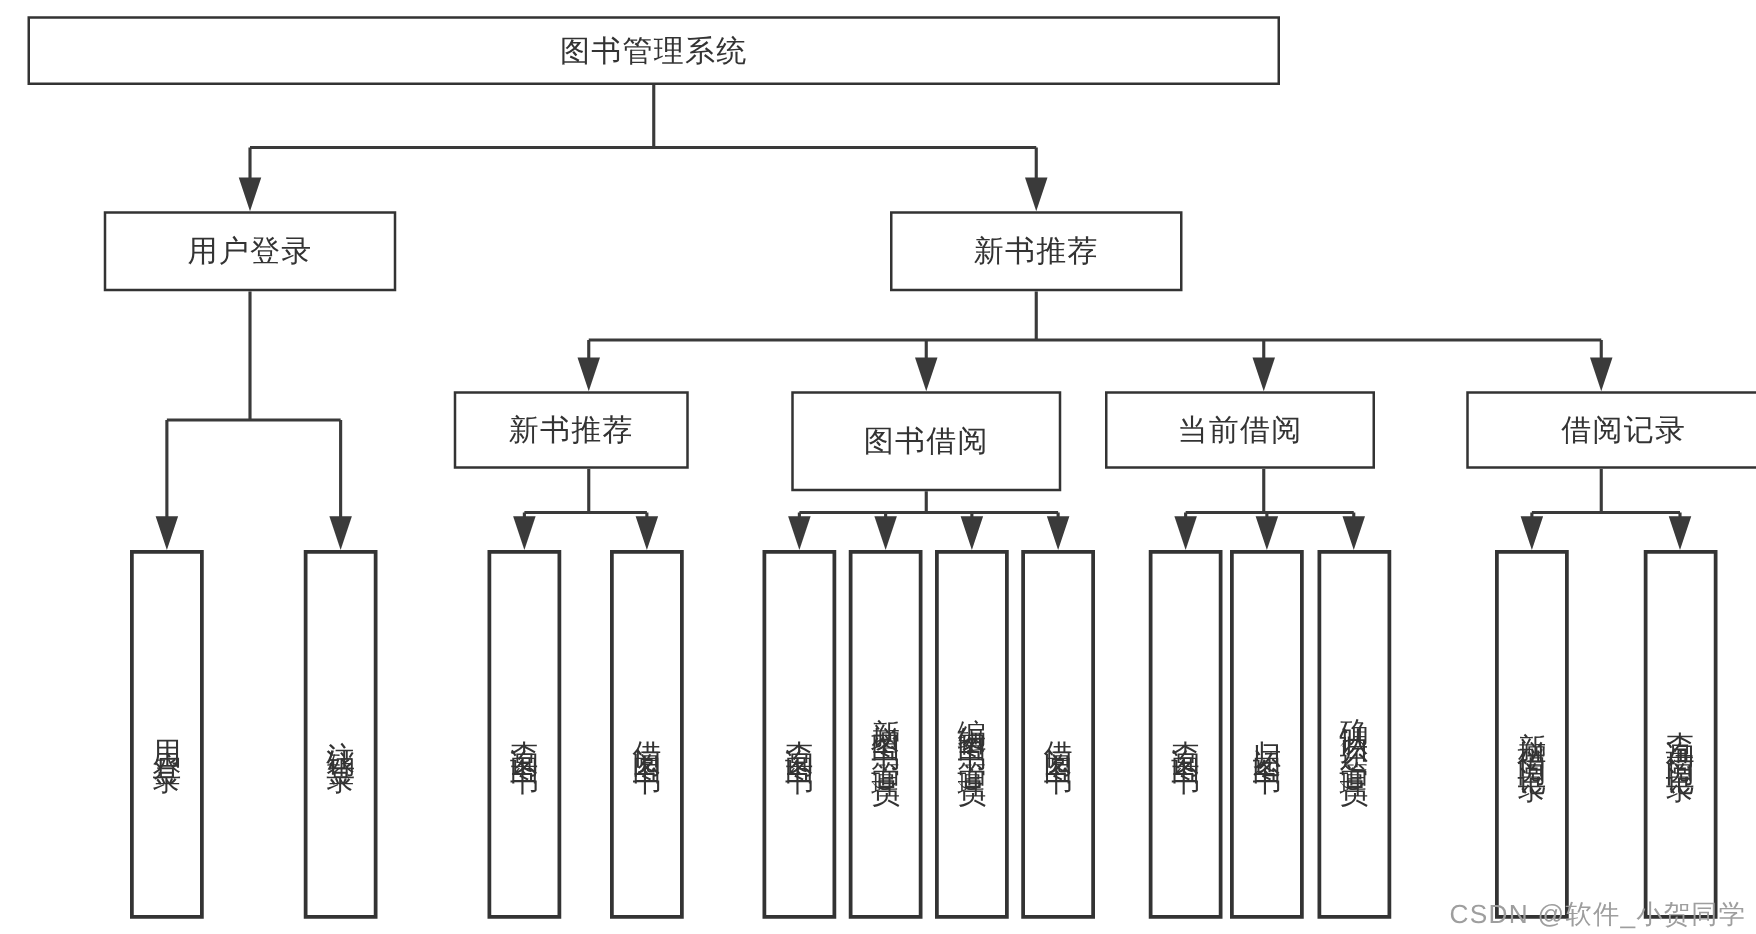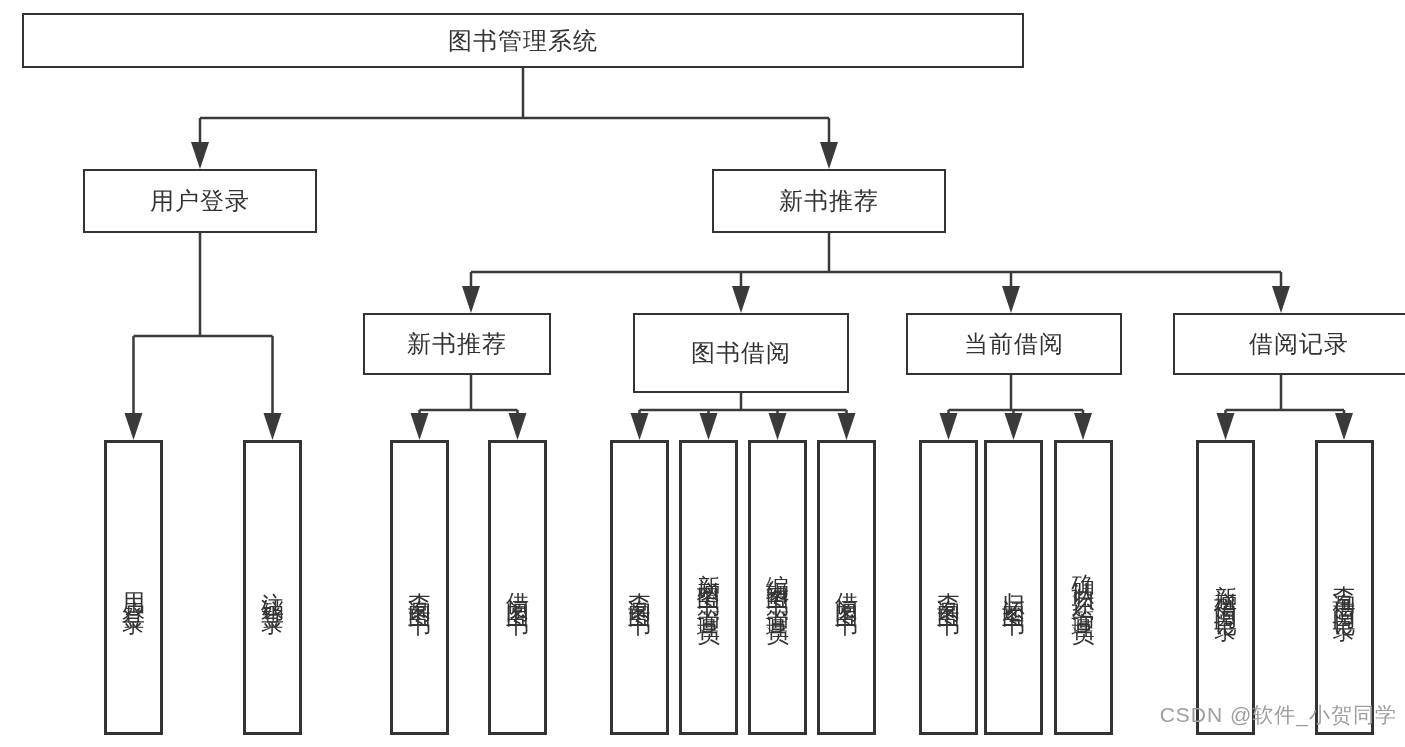--- a/index.html
+++ b/index.html
@@ -39,21 +39,21 @@
   }
   .vbox > span {
     writing-mode: vertical-rl;
     text-orientation: mixed;
     letter-spacing: 7px;
     line-height: 1;
   }
   .watermark {
     position: absolute;
     right: 8px;
-    bottom: 18px;
+    bottom: 2px;
     font-size: 21px;
     letter-spacing: 1px;
     color: #9e9e9e;
     white-space: nowrap;
     z-index: 5;
   }
 </style>
 </head>
 <body>
 
@@ -109,21 +109,21 @@
     </g>
   </svg>
 
   <div class="box hbox" style="left:22px; top:13px; width:1002px; height:55px;">图书管理系统</div>
 
   <div class="box hbox" style="left:83px; top:169px; width:234px; height:64px;">用户登录</div>
   <div class="box hbox" style="left:712px; top:169px; width:234px; height:64px;">新书推荐</div>
 
   <div class="box hbox" style="left:363px; top:313px; width:188px; height:62px;">新书推荐</div>
   <div class="box hbox" style="left:633px; top:313px; width:216px; height:80px;">图书借阅</div>
-  <div class="box hbox" style="left:906px; top:313px; width:216px; height:62px;">当前借阅</div>
+  <div class="box hbox" style="left:884px; top:313px; width:216px; height:62px;">当前借阅</div>
   <div class="box hbox" style="left:1173px; top:313px; width:252px; height:62px;">借阅记录</div>
 
   <div class="box vbox" style="left:104px; top:440px; width:59px; height:295px;">
     <span>用户登录</span>
   </div>
   <div class="box vbox" style="left:243px; top:440px; width:59px; height:295px;">
     <span>注销登录</span>
   </div>
 
   <div class="box vbox" style="left:390px; top:440px; width:59px; height:295px;">

